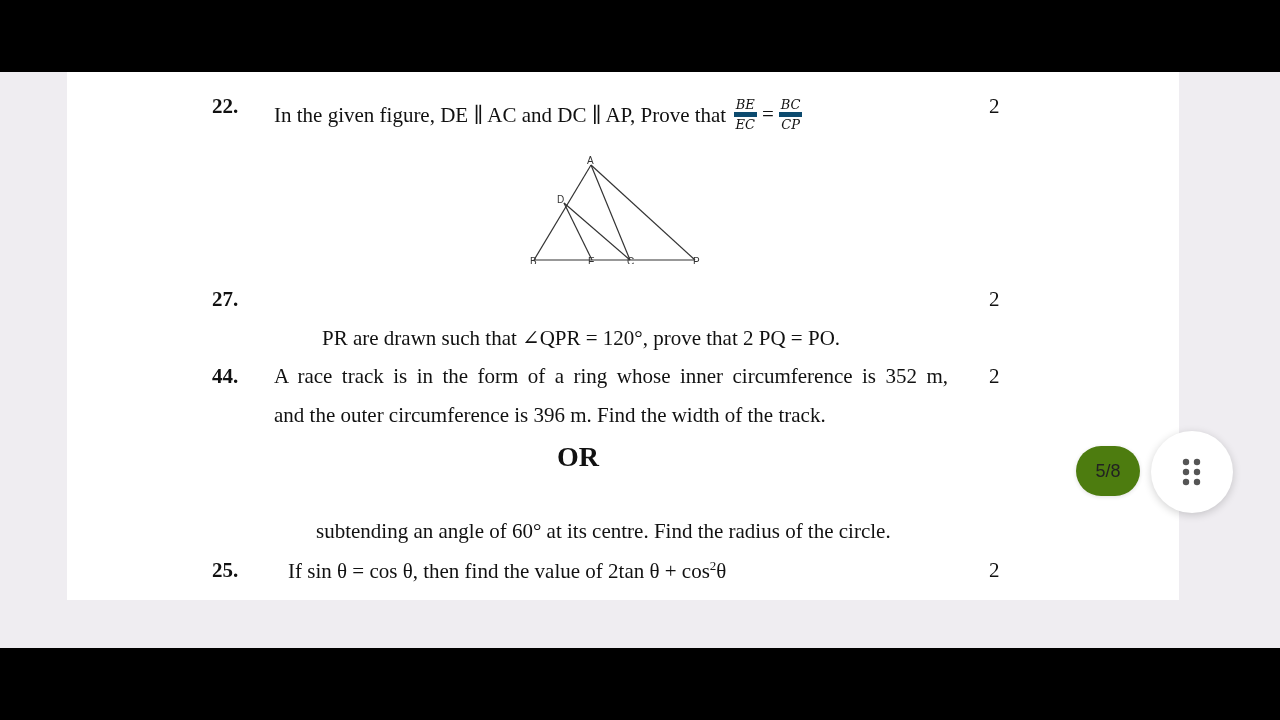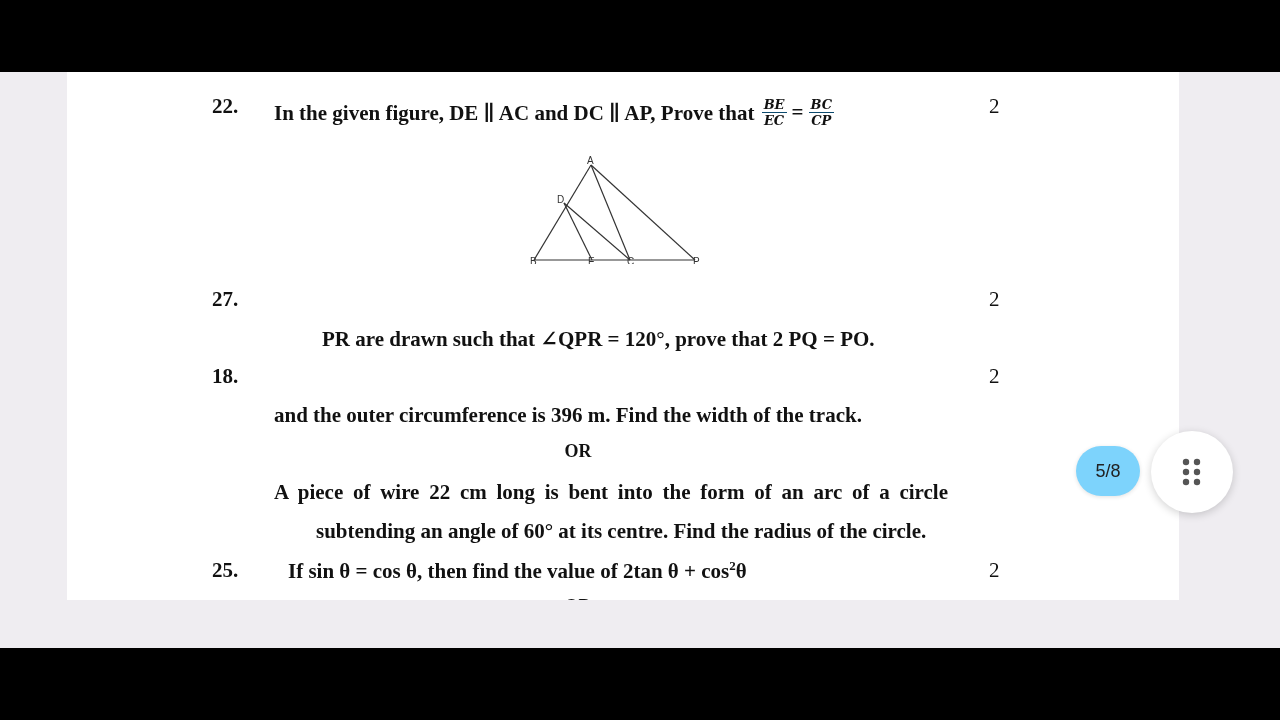--- a/index.html
+++ b/index.html
@@ -8,33 +8,33 @@
     background: #efedf1;
     font-family: "Liberation Serif", "DejaVu Serif", serif;
   }
   .bar-top { position: absolute; left: 0; top: 0; width: 1280px; height: 72px; background: #000; z-index: 5; }
   .bar-bottom { position: absolute; left: 0; top: 648px; width: 1280px; height: 72px; background: #000; z-index: 5; }
   .page {
     position: absolute; left: 67px; top: 72px; width: 1112px; height: 528px;
     background: #ffffff; overflow: hidden;
   }
   .q-num { position: absolute; font-weight: bold; font-size: 21px; color: #111; }
-  .line { position: absolute; font-size: 21px; color: #111; white-space: nowrap; font-weight: bold; }
+  .line { position: absolute; font-size: 21px; color: #111; white-space: nowrap; }
   .justify { text-align: justify; text-align-last: justify; width: 674px; white-space: normal; }
   .marks { position: absolute; font-size: 21px; color: #111; }
-  .or { position: absolute; font-weight: bold; font-size: 18px; color: #111; width: 100%; text-align: center; left: 0; }
+  .or { position: absolute; font-weight: bold; font-size: 28px; color: #111; width: 100%; text-align: center; left: 0; }
   .frac { display: inline-flex; flex-direction: column; align-items: center; vertical-align: middle; font-family: "DejaVu Serif", serif; font-style: italic; font-size: 13px; line-height: 15px; margin: 0 2px; position: relative; top: -3px; }
-  .frac .num { border-bottom: 1px solid #0c4a6e; padding: 0 2px; }
+  .frac .num { border-bottom: 5px solid #0c4a6e; padding: 0 2px; }
   .frac .den { padding: 0 2px; }
   .eq { font-size: 21px; margin: 0 3px; vertical-align: middle; position: relative; top: -3px;}
   sup { font-size: 13px; }
   .figure { position: absolute; left: 460px; top: 82px; width: 180px; height: 110px; }
   .page-indicator {
     position: absolute; left: 1076px; top: 446px; width: 64px; height: 50px;
-    background: #7dd3fc; border-radius: 25px;
+    background: #4d7c0f; border-radius: 25px;
     box-shadow: 0 1px 4px rgba(0,0,0,0.12);
     font-family: "Liberation Sans", "DejaVu Sans", sans-serif; font-size: 18px; color: #222;
     display: flex; align-items: center; justify-content: center; z-index: 3;
   }
   .grid-btn {
     position: absolute; left: 1151px; top: 431px; width: 82px; height: 82px;
     background: #fff; border-radius: 50%;
     box-shadow: 0 2px 8px rgba(0,0,0,0.18);
     display: flex; align-items: center; justify-content: center; z-index: 3;
   }
@@ -75,25 +75,25 @@
       <text x="61" y="111">E</text>
       <text x="100" y="111">C</text>
       <text x="166" y="111">P</text>
     </g>
   </svg>
 
   <div class="q-num" style="left:145px; top:215px;">27.</div>
   <div class="marks" style="left:922px; top:215px;">2</div>
   <div class="line" style="left:207px; top:254px;margin-left:48px;">PR are drawn such that ∠QPR = 120°, prove that 2 PQ = PO.</div>
 
-  <div class="q-num" style="left:145px; top:292px;">18.</div>
+  <div class="q-num" style="left:145px; top:292px;">44.</div>
+  <div class="line justify" style="left:207px; top:292px;">A race track is in the form of a ring whose inner circumference is 352 m,</div>
   <div class="marks" style="left:922px; top:292px;">2</div>
   <div class="line" style="left:207px; top:331px;">and the outer circumference is 396 m. Find the width of the track.</div>
   <div class="or" style="left:-45px; top:369px;">OR</div>
-  <div class="line justify" style="left:207px; top:408px;">A piece of wire 22 cm long is bent into the form of an arc of a circle</div>
   <div class="line" style="left:207px; top:447px;margin-left:42px;">subtending an angle of 60° at its centre. Find the radius of the circle.</div>
 
   <div class="q-num" style="left:145px; top:486px;">25.</div>
   <div class="line" style="left:221px; top:486px;">
     <span>If sin θ = cos θ, then find the value of 2tan θ + cos</span><sup>2</sup><span>θ</span>
   </div>
   <div class="marks" style="left:922px; top:486px;">2</div>
   <div class="or" style="left:-45px; top:524px;">OR</div>
   <div class="line" style="left:207px; top:563px;">
     <span>If sin</span><sup>2</sup><span>A = 2sin A then find the value of A</span>

